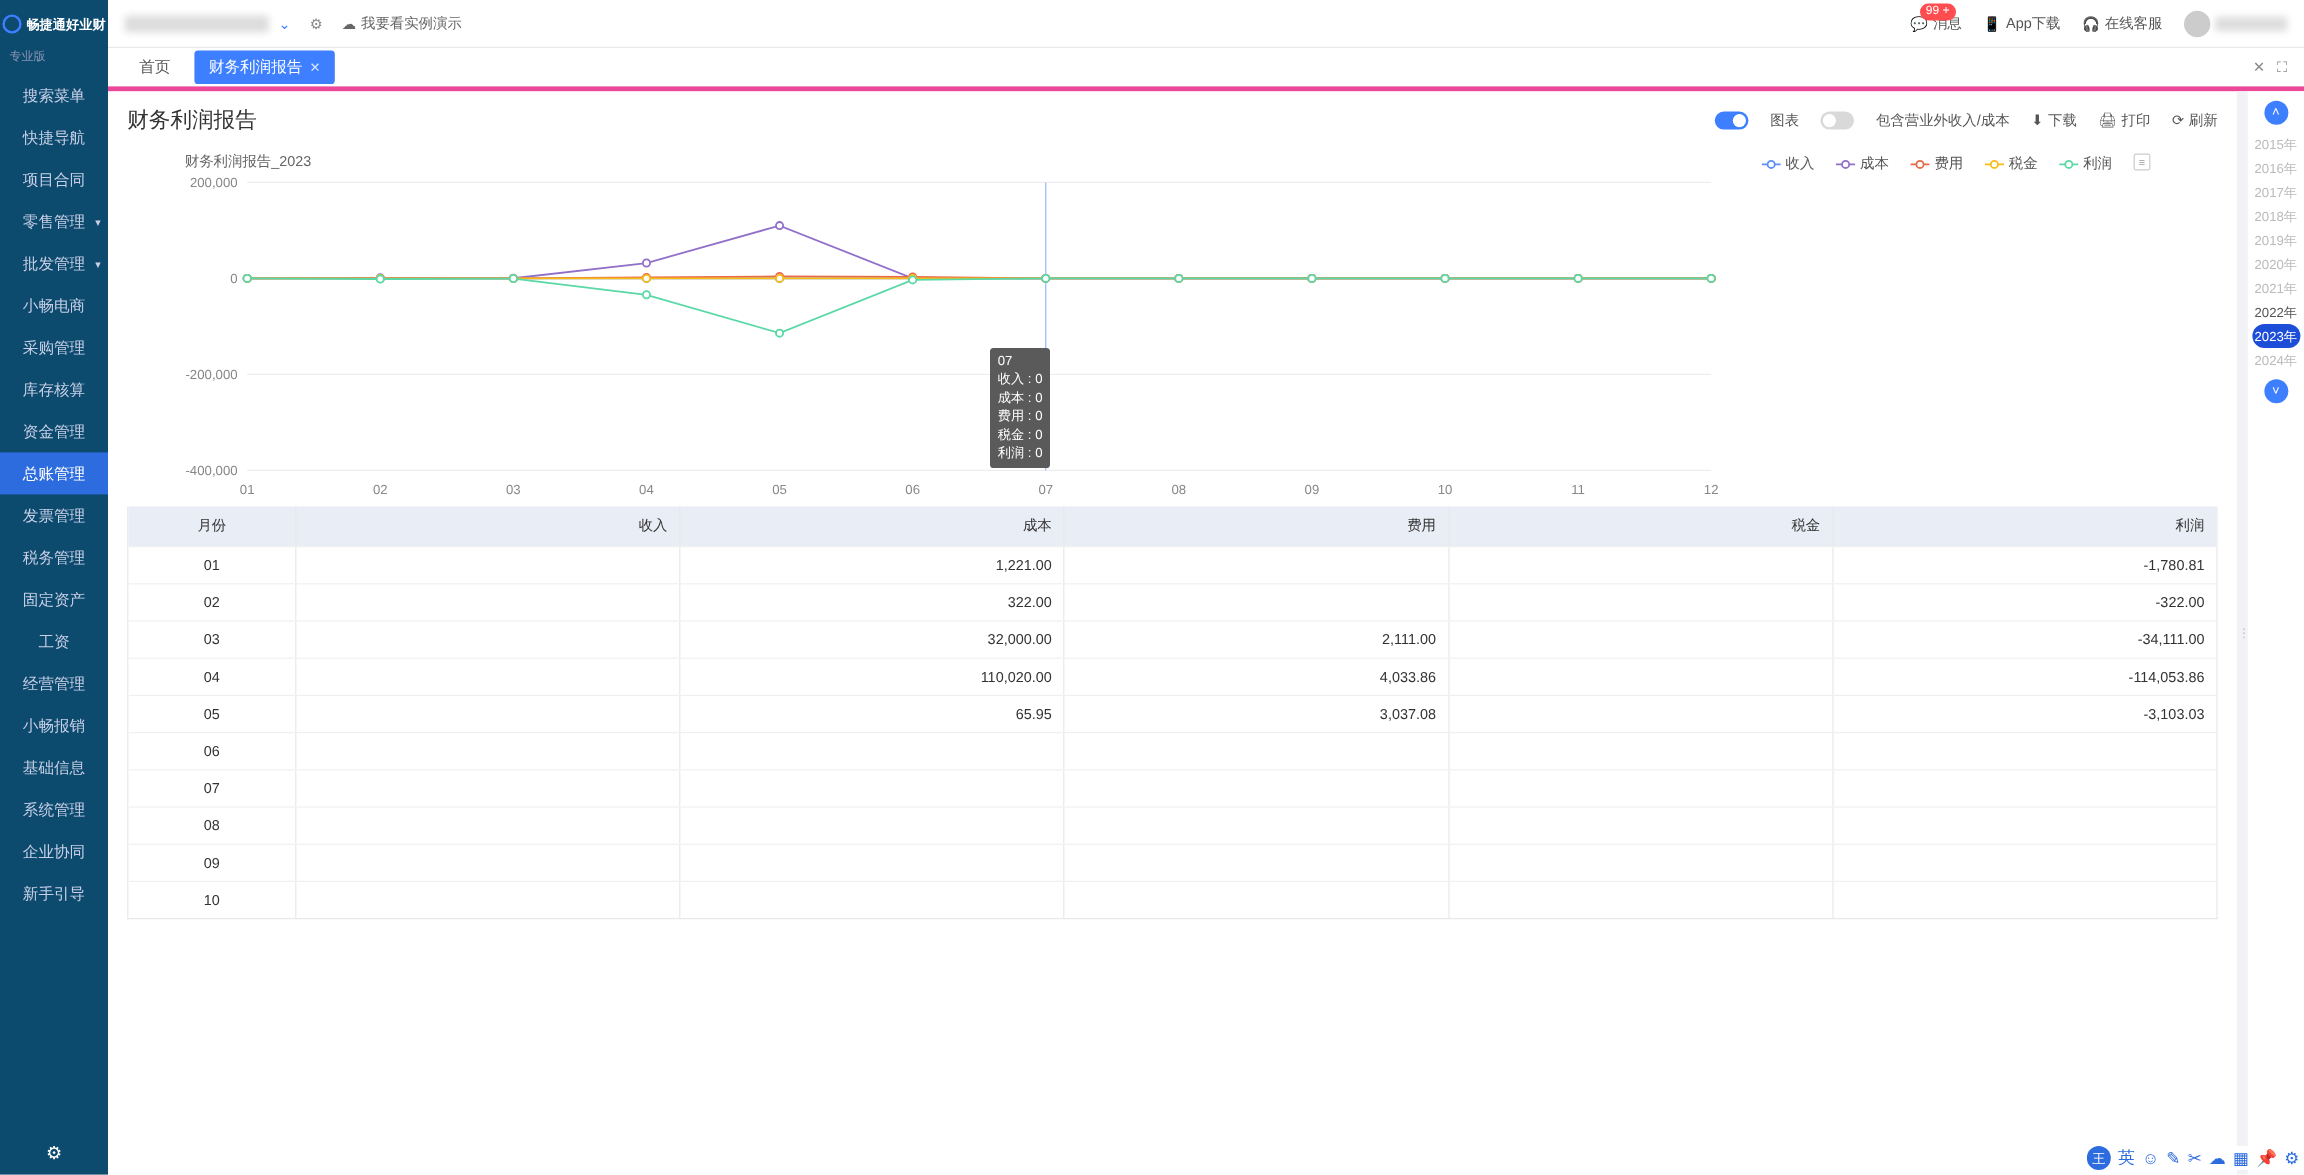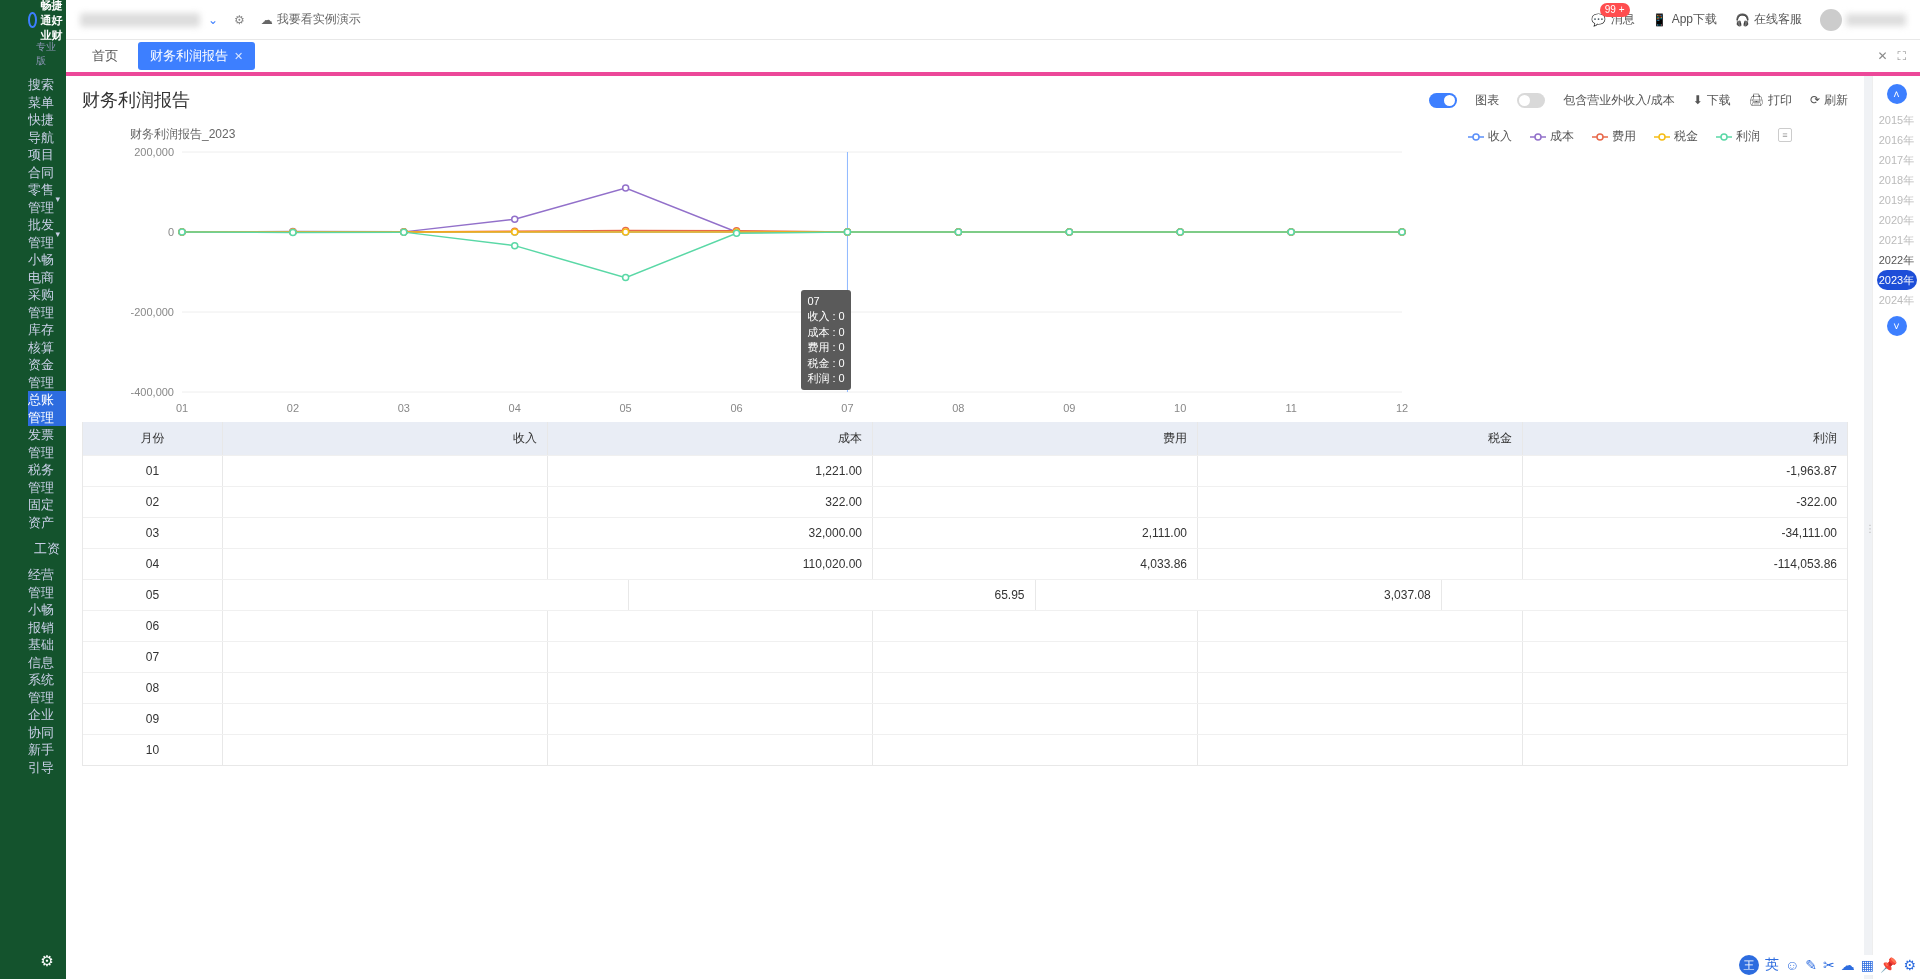--- a/index.html
+++ b/index.html
@@ -1,18 +1,18 @@
 <!DOCTYPE html>
 <html><head>
 <meta charset="utf-8">
 <style>
 * { box-sizing: border-box; margin: 0; padding: 0; }
 body { font-family: "Microsoft YaHei", Arial, sans-serif; font-size: 12px; color: #333; background: #fff; overflow: hidden; }
 .app { display: flex; height: 979px; width: 1920px; }
-.sidebar { width: 66px; background: #14532d; color: #fff; display: flex; flex-direction: column; padding-left: 28px; }
+.sidebar { width: 90px; background: #0c4a6e; color: #fff; display: flex; flex-direction: column; }
 .logo-area { height: 40px; display: flex; align-items: center; justify-content: center; gap: 4px; }
 .logo-icon { width: 16px; height: 16px; border: 2px solid #3d7fff; border-radius: 50%; position: relative; }
 .logo-text { font-size: 11px; font-weight: bold; }
 .sub-label { font-size: 10px; color: #8a94b3; padding: 0 8px 8px; }
 .nav { flex: 1; overflow-y: auto; }
 .nav-item { height: 35px; display: flex; align-items: center; justify-content: center; font-size: 13px; color: #c8cfe6; cursor: pointer; position: relative; }
 .nav-item.active { background: #2d6cdf; color: #fff; }
 .nav-item .chev { position: absolute; right: 6px; font-size: 9px; }
 .gear-row { height: 36px; display: flex; align-items: center; justify-content: center; }
 .main { flex: 1; display: flex; flex-direction: column; }
@@ -332,21 +332,21 @@
               <div class="th col-num">税金</div>
               <div class="th col-num">利润</div>
             </div>
           <div class="tbody" id="tbody">
               <div class="tr">
                 <div class="td col-month">01</div>
                 <div class="td col-num"></div>
                 <div class="td col-num">1,221.00</div>
                 <div class="td col-num"></div>
                 <div class="td col-num"></div>
-                <div class="td col-num">-1,963.87</div>
+                <div class="td col-num">-1,780.81</div>
               </div>
               <div class="tr">
                 <div class="td col-month">02</div>
                 <div class="td col-num"></div>
                 <div class="td col-num">322.00</div>
                 <div class="td col-num"></div>
                 <div class="td col-num"></div>
                 <div class="td col-num">-322.00</div>
               </div>
               <div class="tr">
@@ -364,20 +364,21 @@
                 <div class="td col-num">4,033.86</div>
                 <div class="td col-num"></div>
                 <div class="td col-num">-114,053.86</div>
               </div>
               <div class="tr">
                 <div class="td col-month">05</div>
                 <div class="td col-num"></div>
                 <div class="td col-num">65.95</div>
                 <div class="td col-num">3,037.08</div>
                 <div class="td col-num"></div>
+                <div class="td col-num">-3,103.03</div>
               </div>
               <div class="tr">
                 <div class="td col-month">06</div>
                 <div class="td col-num"></div>
                 <div class="td col-num"></div>
                 <div class="td col-num"></div>
                 <div class="td col-num"></div>
                 <div class="td col-num"></div>
               </div>
               <div class="tr">

